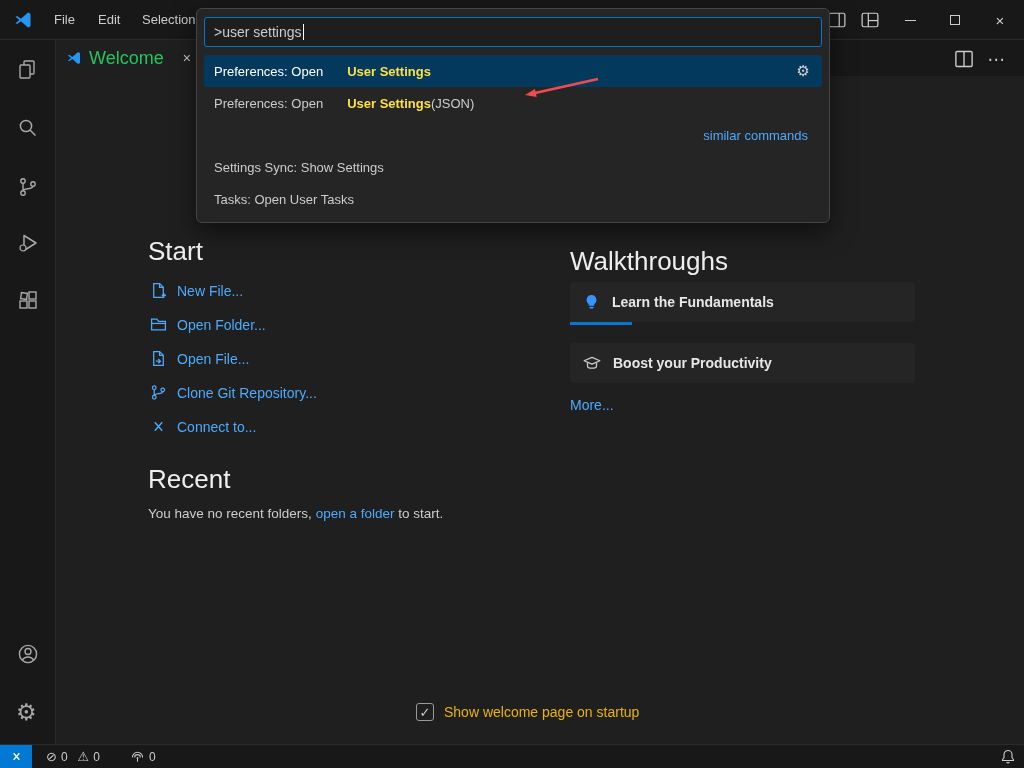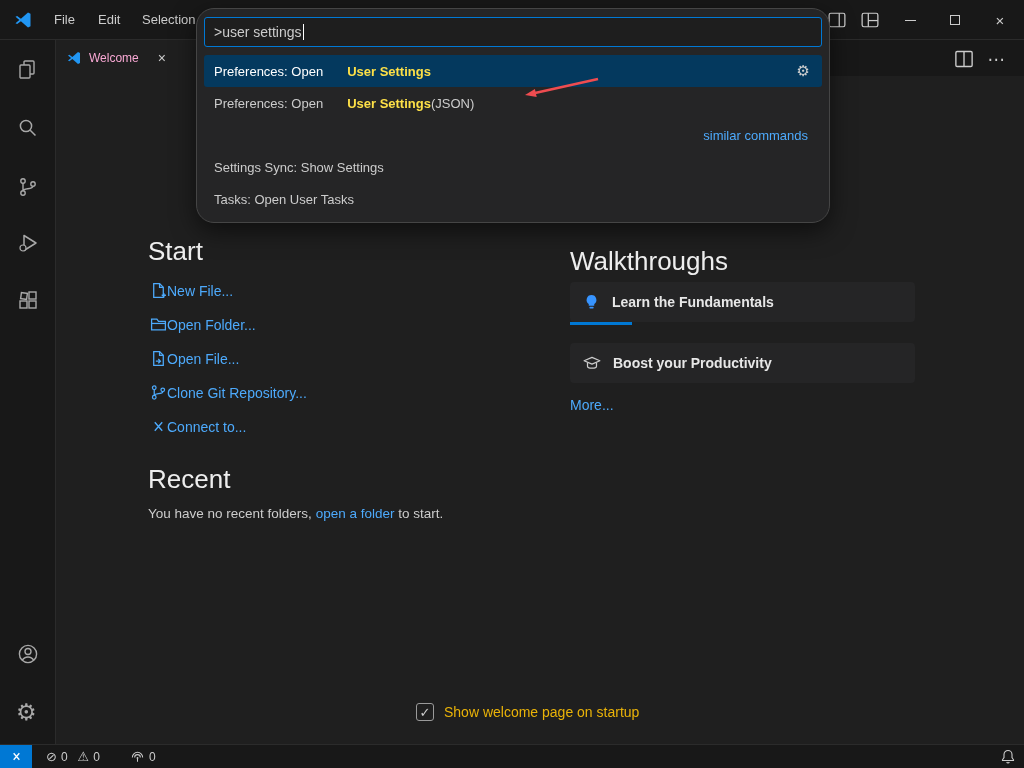--- a/index.html
+++ b/index.html
@@ -23,53 +23,53 @@
     background:#181818; border-right:1px solid #2b2b2b; z-index:4; }
   .act-item { position:absolute; left:16px; width:24px; height:24px; }
   .act-glyph { font-size:23px; color:#a8a8a8; line-height:24px; }
 
   
   #tabbar { position:absolute; top:40px; left:56px; width:968px; height:36px;
     background:#181818; }
   #tab-welcome { position:absolute; left:0; top:0; width:148px; height:36px;
     background:#1f1f1f; display:flex; align-items:center; gap:7px; padding:0 10px;
     border-right:1px solid #2b2b2b; }
-  #tab-welcome .tab-label { color:#f9a8d4; font-size:12px; }
+  #tab-welcome .tab-label { color:#22c55e; font-size:18px; }
   .tab-close { color:#cccccc; font-size:14px; margin-left:12px; cursor:pointer; }
   .editor-action { position:absolute; top:9px; width:20px; height:20px; color:#cccccc; }
 
   #editor { position:absolute; top:76px; left:56px; width:968px; height:668px;
     background:#1f1f1f; }
 
   
   .h1 { position:absolute; font-size:26px; font-weight:500; color:#eeeeee; }
   #start-links { position:absolute; left:150px; top:279px; display:flex;
     flex-direction:column; gap:9px; }
-  .start-link { display:flex; align-items:center; height:25px;
+  .start-link { display:flex; align-items:center; gap:10px; height:25px;
     color:#4daafc; font-size:14px; cursor:pointer; }
   .start-link svg { flex:0 0 auto; }
   #recent-text { position:absolute; left:148px; top:506px; font-size:13.5px; color:#cccccc; }
   .inline-link { color:#4daafc; cursor:pointer; }
   .wt-card { position:absolute; left:570px; width:345px; height:40px; background:#252526;
     border-radius:4px; display:flex; align-items:center; gap:12px; padding:0 13px;
     color:#e7e7e7; font-size:14px; font-weight:600; cursor:pointer; }
   #wt-progress { position:absolute; left:570px; top:322px; width:62px; height:3px;
     background:#0078d4; }
   #wt-more { position:absolute; left:570px; top:397px; font-size:14px; color:#4daafc;
     cursor:pointer; }
   #footer-check { position:absolute; left:416px; top:703px; display:flex;
     align-items:center; gap:10px; }
   #footer-check .box { width:18px; height:18px; border:1px solid #9a9a9a; border-radius:3px;
     display:flex; align-items:center; justify-content:center; color:#cccccc; font-size:13px;
     cursor:pointer; background:transparent; }
   #footer-check .lbl { font-size:14px; color:#eab308; }
 
   
   #quickinput { position:absolute; left:196px; top:8px; width:634px; background:#252526;
-    border:1px solid #454545; border-radius:18px; box-shadow:0 8px 24px rgba(0,0,0,.55);
+    border:1px solid #454545; border-radius:6px; box-shadow:0 8px 24px rgba(0,0,0,.55);
     z-index:50; padding:8px 7px 7px 7px;text-align:center; }
   #qi-input { height:30px; background:#1e1e1e; border:1px solid #0078d4; border-radius:3px;
     display:flex; align-items:center; padding:0 9px; font-size:14px; color:#cccccc; }
   .caret { display:inline-block; width:1px; height:16px; background:#ffffff; margin-left:1px; }
   #qi-list { margin-top:8px; }
   .qi-row { height:27px; display:flex; align-items:center; padding:16px 10px; font-size:13px;
     color:#cccccc; border-radius:3px; cursor:pointer; position:relative; }
   .qi-row.selected { background:#04395e; color:#ffffff; }
   .qi-match { color:#fde047; font-weight:700;margin-left:24px; }
   .qi-right { position:absolute; right:14px; color:#4daafc; font-size:13px; cursor:pointer; }

